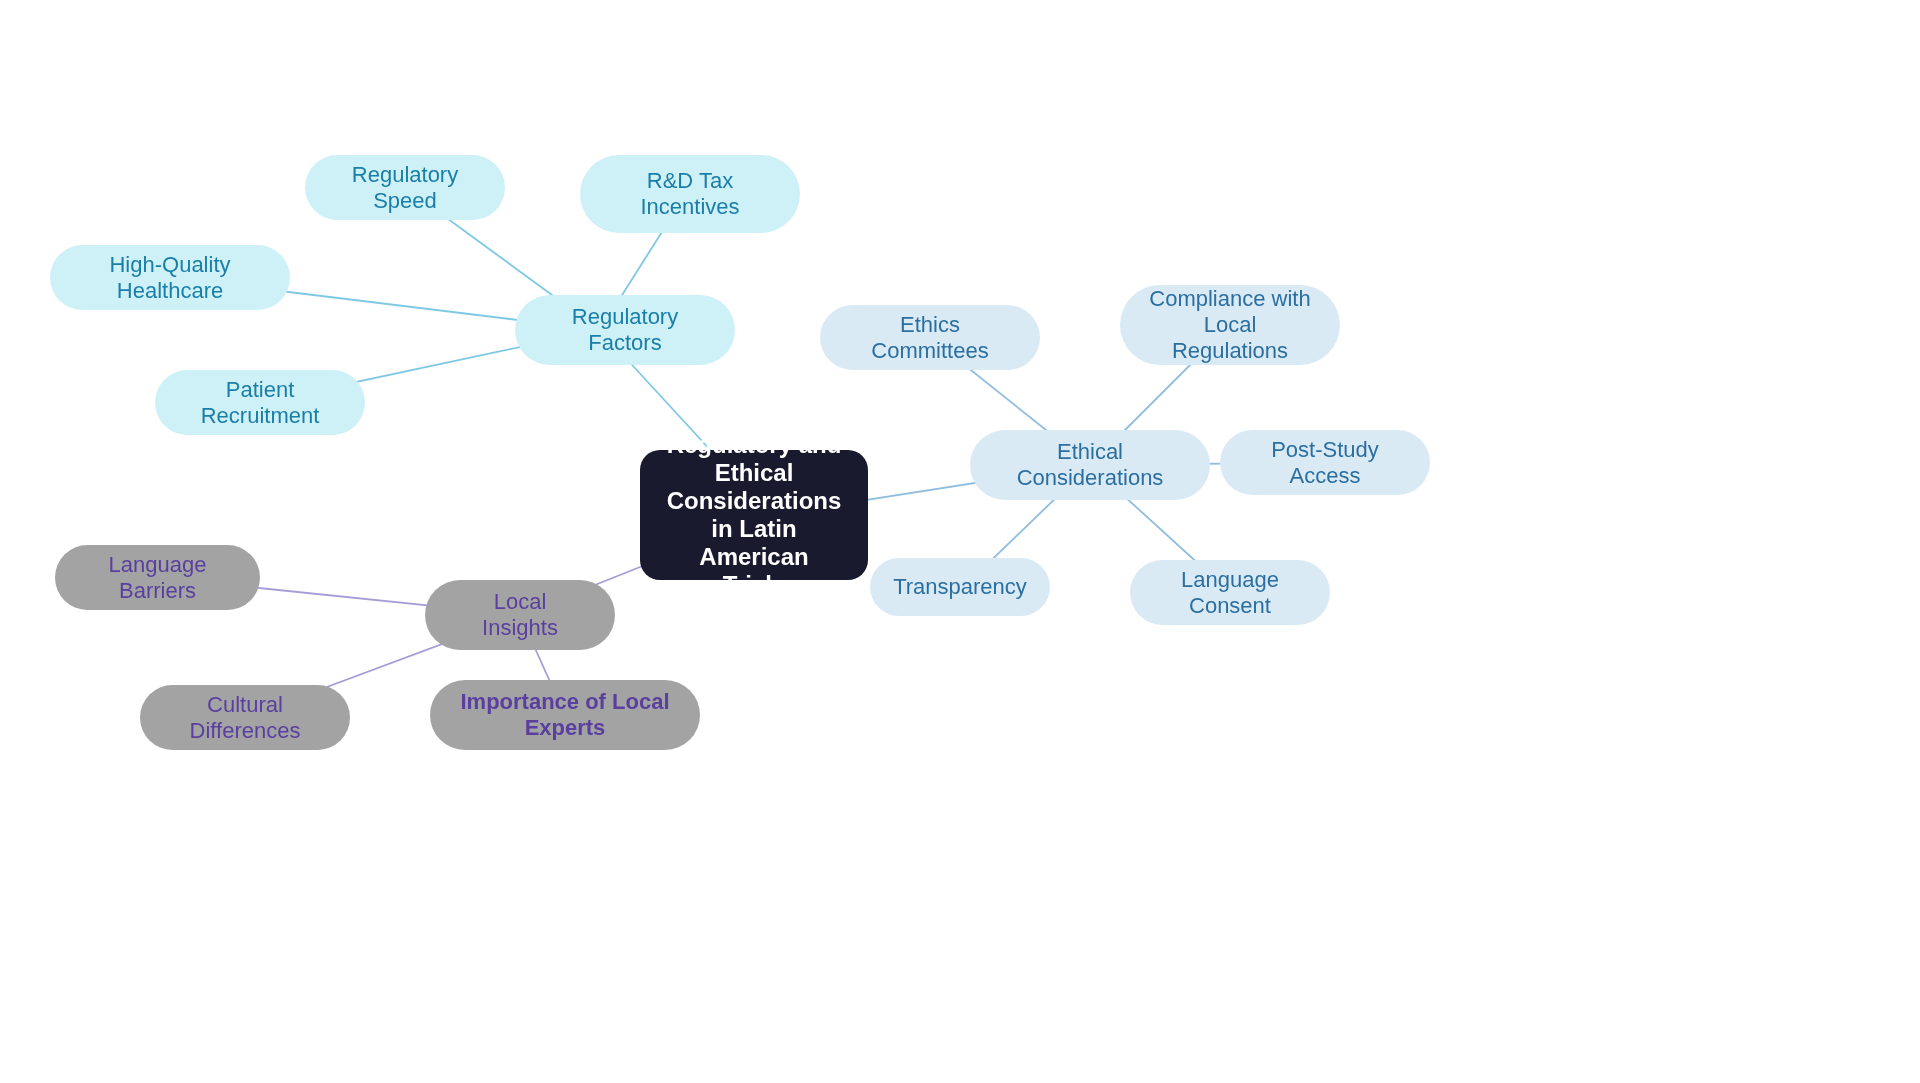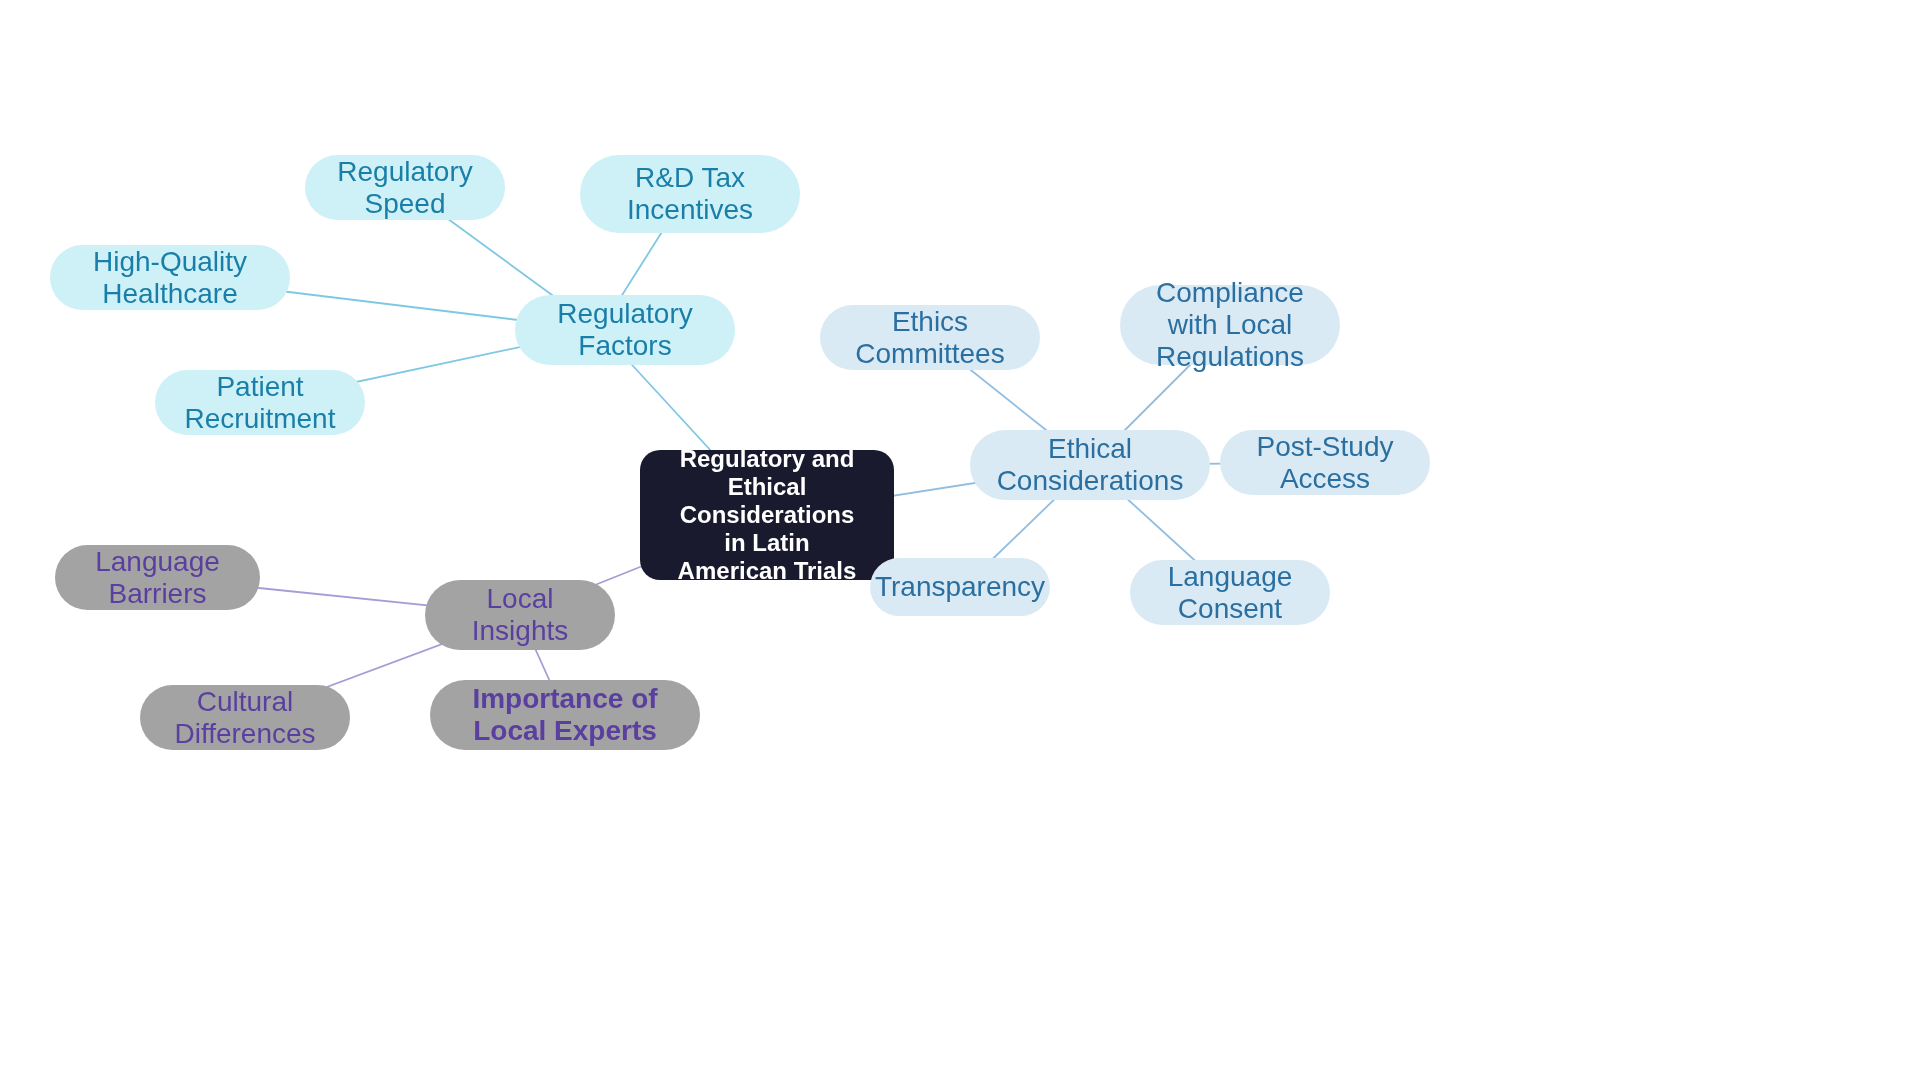--- a/index.html
+++ b/index.html
@@ -26,21 +26,21 @@
       pointer-events: none;
     }
 
     .node {
       position: absolute;
       border-radius: 50px;
       display: flex;
       align-items: center;
       justify-content: center;
       text-align: center;
-      font-size: 28px;
+      font-size: 22px;
       font-weight: 500;
       cursor: default;
       padding: 14px 28px;
     }
 
     .node-center {
       background: #1a1a2e;
       color: #ffffff;
       font-size: 24px;
       font-weight: 600;
@@ -81,21 +81,21 @@
       <line x1="1090" y1="465" x2="930" y2="337.5" stroke="#90bde0" stroke-width="1.8"></line>
       <line x1="1090" y1="465" x2="1230" y2="325" stroke="#90bde0" stroke-width="1.8"></line>
       <line x1="1090" y1="465" x2="1325" y2="462.5" stroke="#90bde0" stroke-width="1.8"></line>
       <line x1="1090" y1="465" x2="1230" y2="592.5" stroke="#90bde0" stroke-width="1.8"></line>
       <line x1="1090" y1="465" x2="960" y2="590.5" stroke="#90bde0" stroke-width="1.8"></line>
       <line x1="770" y1="515" x2="520" y2="615" stroke="#a89cd6" stroke-width="1.8"></line>
       <line x1="520" y1="615" x2="157.5" y2="577.5" stroke="#a89cd6" stroke-width="1.8"></line>
       <line x1="520" y1="615" x2="245" y2="717.5" stroke="#a89cd6" stroke-width="1.8"></line>
       <line x1="520" y1="615" x2="565" y2="715" stroke="#a89cd6" stroke-width="1.8"></line>
     </svg>
-<div class="node node-center" style="left: 640px; top: 450px; width: 254px; height: 130px;">
+<div class="node node-center" style="left: 640px; top: 450px; width: 228px; height: 130px;">
       <span style="white-space: pre-line;">Regulatory and Ethical
 Considerations in Latin
 American Trials</span>
     </div>
     <div class="node node-cyan" style="left: 515px; top: 295px; width: 220px; height: 70px;">
       <span style="white-space: pre-line;">Regulatory Factors</span>
     </div>
     <div class="node node-cyan" style="left: 305px; top: 155px; width: 200px; height: 65px;">
       <span style="white-space: pre-line;">Regulatory Speed</span>
     </div>

